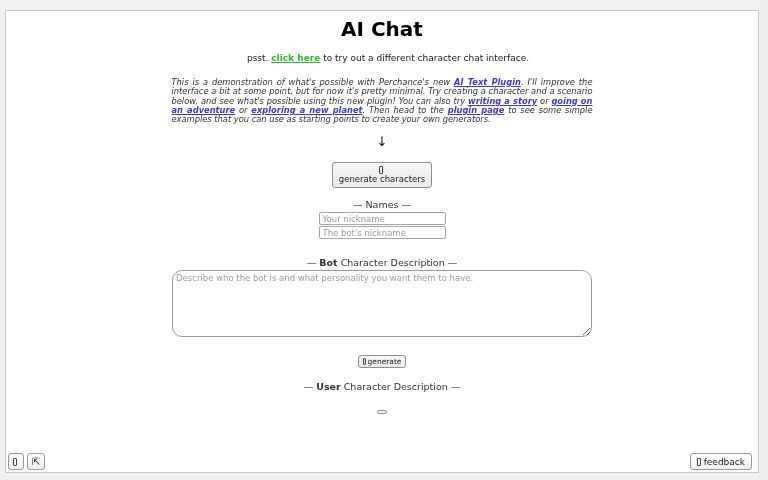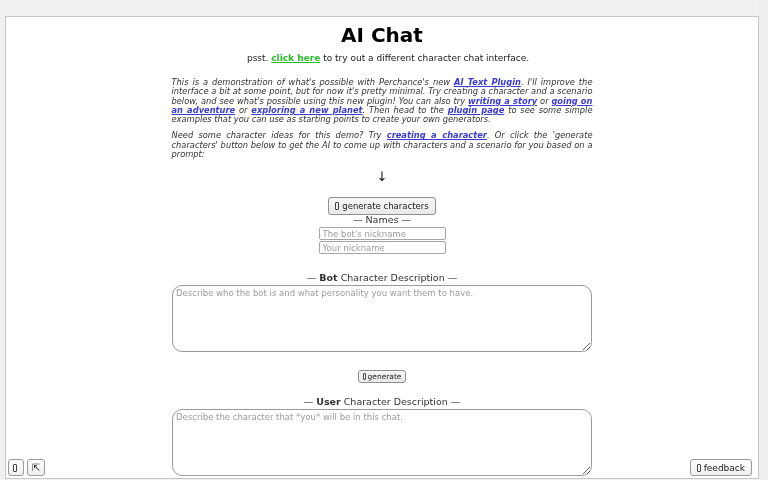--- a/index.html
+++ b/index.html
@@ -8,42 +8,42 @@
   body {
     width: 768px; height: 480px;
     background: #f1f1f1;
     font-family: "DejaVu Sans", "Liberation Sans", sans-serif;
     color: #333;
     overflow: hidden;
     position: relative;
   }
   .panel {
     position: absolute;
-    left: 5px; top: 16px;
+    left: 5px; top: 10px;
     width: 754px; height: 463px;
     background: #ffffff;
     border: 1px solid #c6c6c6;
     overflow: hidden;
     text-align: center;
   }
   .scrollbar-track {
     position: absolute;
     right: 0; top: 0;
     width: 9px; height: 480px;
     background: #efefef;
   }
   h1.title {
     margin: 7px 0 0 0;
     font-size: 20px;
     line-height: 23px;
     font-weight: bold;
     color: #000;
   }
   .psst {
-    margin-top: 6px;
+    margin-top: 12px;
     font-size: 9px;
     line-height: 10px;
     color: #222;
     padding-left: 12px;
   }
   a { cursor: pointer; text-decoration: underline; font-weight: bold; }
   a.green-link { color: #2cbd2c; }
   a.blue-link { color: #3b3bd1; }
   .intro-col {
     width: 421px;
@@ -70,36 +70,38 @@
     color: #222;
     cursor: pointer;
     display: inline-flex;
     align-items: center;
     justify-content: center;
   }
   .btn-big {
     margin-top: 14px;
     font-size: 8.5px;
     padding: 3px 6px;
+    flex-direction: column;
   }
   .btn-small {
     margin-top: 18px;
     font-size: 7.5px;
     padding: 1px 4px;
   }
   .tofu {
     display: inline-block;
     width: 4px; height: 8px;
     border: 1px solid #444;
     border-radius: 1px;
     margin-right: 3px;
     flex: none;
   }
   .tofu.sm { width: 3px; height: 7px; margin-right: 2px; }
   .section-heading {
+    margin-top: 12px;
     font-size: 9.5px;
     line-height: 10px;
     color: #333;
   }
   .section-heading b { font-weight: bold; }
   .heading-gap-lg { margin-top: 19px; }
   .heading-gap-md { margin-top: 13px; }
   input.nick {
     display: block;
     width: 127px; height: 13px;
@@ -156,56 +158,52 @@
   <h1 class="title">AI Chat</h1>
 
   <div class="psst">
     <span>psst. </span><a class="green-link">click here</a><span> to try out a different character chat interface.</span>
   </div>
 
   <div class="intro-col">
     <p>
       <span>This is a demonstration of what's possible with Perchance's new </span><a class="blue-link">AI Text Plugin</a><span>. I'll improve the interface a bit at some point, but for now it's pretty minimal. Try creating a character and a scenario below, and see what's possible using this new plugin! You can also try </span><a class="blue-link">writing a story</a><span> or </span><a class="blue-link">going on an adventure</a><span> or </span><a class="blue-link">exploring a new planet</a><span>. Then head to the </span><a class="blue-link">plugin page</a><span> to see some simple examples that you can use as starting points to create your own generators.</span>
     </p>
-    <p>
-      <span>Need some character ideas for this demo? Try </span><a class="blue-link">creating a character</a><span>. Or click the 'generate characters' button below to get the AI to come up with characters and a scenario for you based on a prompt:</span>
-    </p>
   </div>
 
   <div class="down-arrow">↓</div>
 
   <div>
     <button class="btn-big">
       <span class="tofu"></span>
       <span>generate characters</span>
     </button>
   </div>
 
   <div class="section-heading">— Names —</div>
 
+  <input class="nick" type="text" placeholder="Your nickname" style="">
   <input class="nick" type="text" placeholder="The bot's nickname" style="">
-  <input class="nick" type="text" placeholder="Your nickname" style="">
 
   <div class="section-heading heading-gap-lg">
     <span>— </span><b>Bot</b><span> Character Description —</span>
   </div>
 
   <textarea class="desc" placeholder="Describe who the bot is and what personality you want them to have." style=""></textarea>
   <div>
     <button class="btn-small">
       <span class="tofu sm"></span>
       <span>generate</span>
     </button>
   </div>
 
   <div class="section-heading heading-gap-md">
     <span>— </span><b>User</b><span> Character Description —</span>
   </div>
 
-  <textarea class="desc" placeholder="Describe the character that *you* will be in this chat." style=""></textarea>
   <div>
     <button class="btn-small">
       
       
     </button>
   </div>
 
   <button class="corner-btn left-1">
     <span class="tofu"></span>
   </button>

